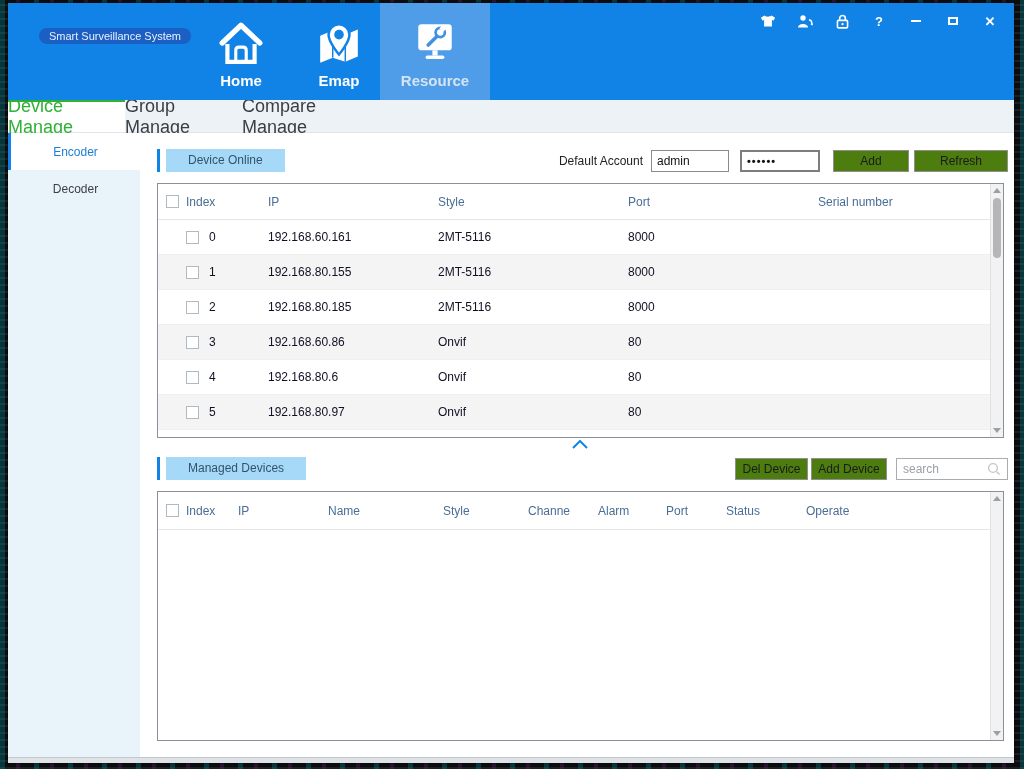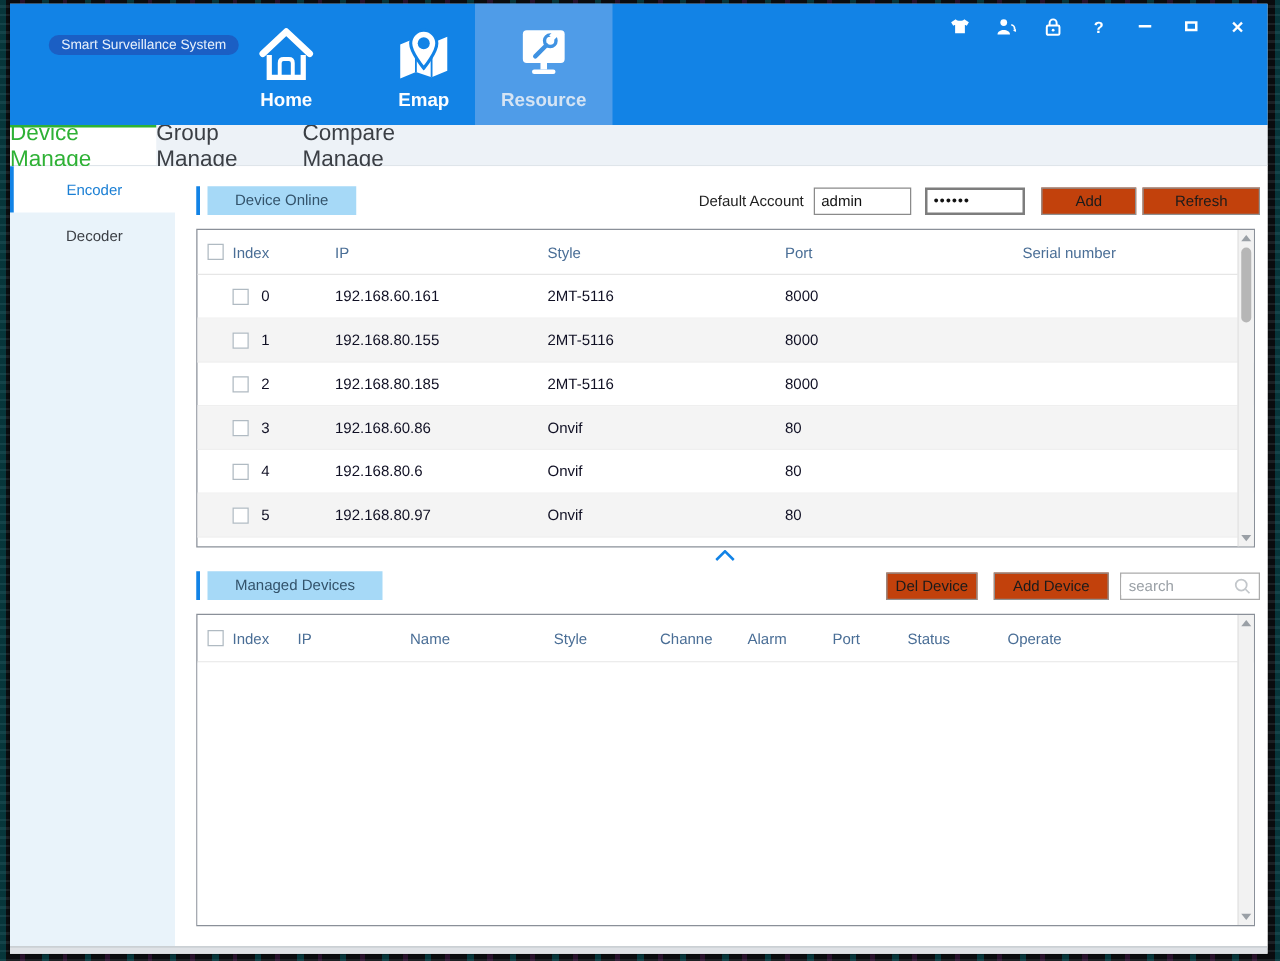--- a/index.html
+++ b/index.html
@@ -20,21 +20,21 @@
   .topbar { position:relative; height:97px; background:#1283e6; }
   .logo { position:absolute; left:22px; top:20px; width:170px; text-align:center; }
   .brand { color:#fff; font-size:30px; letter-spacing:.5px; }
   .brand .bold { font-weight:700; }
   .brand .light { font-weight:300; }
   .tagline { margin-top:5px; display:inline-block; background:#1b5fc4; color:#e8f1fb;
     font-size:11px; padding:2px 10px; border-radius:10px; white-space:nowrap;text-align:center; }
   .nav-item { position:absolute; top:14px; width:86px; text-align:center; cursor:pointer; }
   .nav-item .ic { height:52px; display:flex; align-items:center; justify-content:center; }
   .nav-label { margin-top:3px; color:#fbfdff; font-size:15px; font-weight:700; }
-  .nav-home { left:178px; }
+  .nav-home { left:190px; }
   .nav-emap { left:288px; }
   .nav-resource { left:372px; top:0; width:110px; height:97px; background:#4f9ce8; padding-top:14px; }
   .nav-resource .nav-label { color:#d5e4f4; }
 
   .winctrl { position:absolute; top:10px; right:16px; display:flex; align-items:center; gap:21px; }
   .winctrl .wi { width:16px; height:16px; display:flex; align-items:center; justify-content:center;
     color:#fff; font-size:13px; font-weight:700; cursor:pointer; }
   .min-bar { width:10px; height:2px; background:#fff; }
   .max-box { width:10px; height:8px; border:2px solid #fff; }
 
@@ -59,21 +59,21 @@
     line-height:23px; padding:0 22px; }
   .row1 { top:16px; }
   .row2 { top:324px; }
 
   .acct-label { margin-left:auto; font-size:12px; color:#222; }
   .txt-input { height:22px; border:1px solid #8a8a8a; font-size:12px; padding:0 5px;
     font-family:"Liberation Sans", sans-serif; color:#111; outline:none; }
   .input-admin { width:78px; margin-left:8px; }
   .input-pass { width:80px; margin-left:11px; border-width:2px; border-color:#7d7d7d;
     font-weight:700; letter-spacing:1px; font-size:11px; }
-  .btn { height:22px; background:#c2410c; border:1px solid #8f8f8f; font-size:12px; color:#1b1b1b;
+  .btn { height:22px; background:#4d7c0f; border:1px solid #8f8f8f; font-size:12px; color:#1b1b1b;
     font-family:"Liberation Sans", sans-serif; cursor:pointer; }
   .btn-add { width:76px; margin-left:13px; }
   .btn-refresh { width:94px; margin-left:5px; margin-right:6px; }
 
   
   .dtable { position:absolute; left:17px; width:847px; background:#fff; border:1px solid #8a9099; }
   .t1 { top:50px; height:255px; }
   .t2 { top:358px; height:250px; }
   .thead { display:flex; align-items:center; color:#4a6e96; font-size:12px;
     border-bottom:1px solid #e6e6e6; padding-right:13px; }
@@ -107,21 +107,21 @@
     border-bottom:5px solid #9aa0a6; }
   .tri-down { width:0; height:0; border-left:4px solid transparent; border-right:4px solid transparent;
     border-top:5px solid #9aa0a6; }
   .sb-thumb { position:absolute; left:2px; width:8px; border-radius:4px; background:#b6b6b6; cursor:pointer; }
   .t1 .sb-thumb { top:14px; height:60px; }
 
   .collapse { position:absolute; top:305px; left:430px; width:20px; height:12px; cursor:pointer;
     display:flex; align-items:center; justify-content:center; }
 
   .btn-del { width:73px; margin-left:auto; }
-  .btn-adddev { width:92px; margin-left:13px; }
+  .btn-adddev { width:76px; margin-left:3px; }
   .searchbox { width:112px; height:22px; border:1px solid #ababab; margin-left:9px; margin-right:6px;
     display:flex; align-items:center; background:#fff; }
   .searchbox input { flex:1; min-width:0; border:none; outline:none; font-size:12px; padding:0 6px;
     color:#555; font-family:"Liberation Sans", sans-serif; }
   .searchbox input::placeholder { color:#9aa0a6; }
   .search-ic { flex:none; margin-right:6px; display:flex; }
 
   .footer { position:absolute; left:0; right:0; bottom:0; height:6px; background:#dfe2e6;
     border-top:1px solid #c2c7cc; }
 </style>

